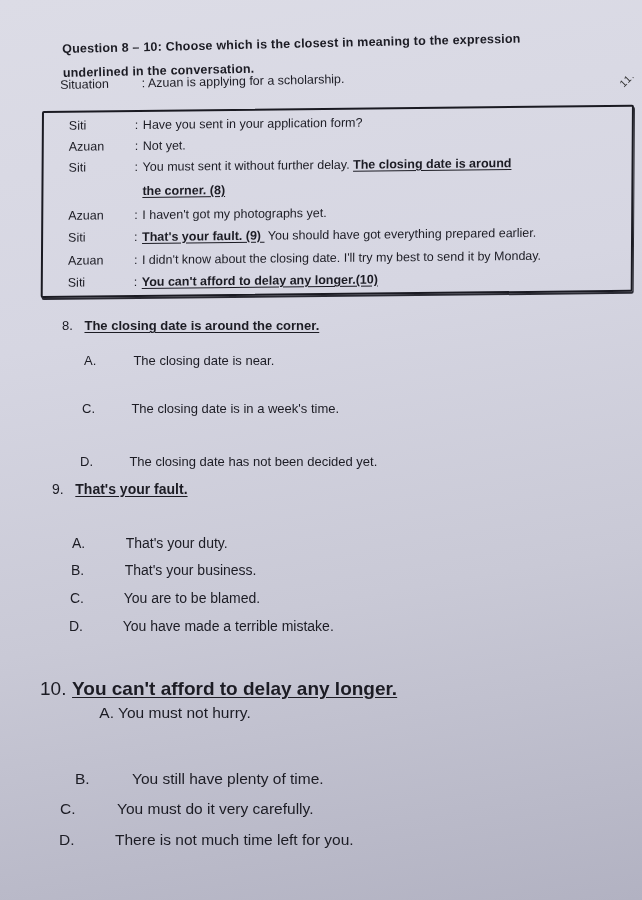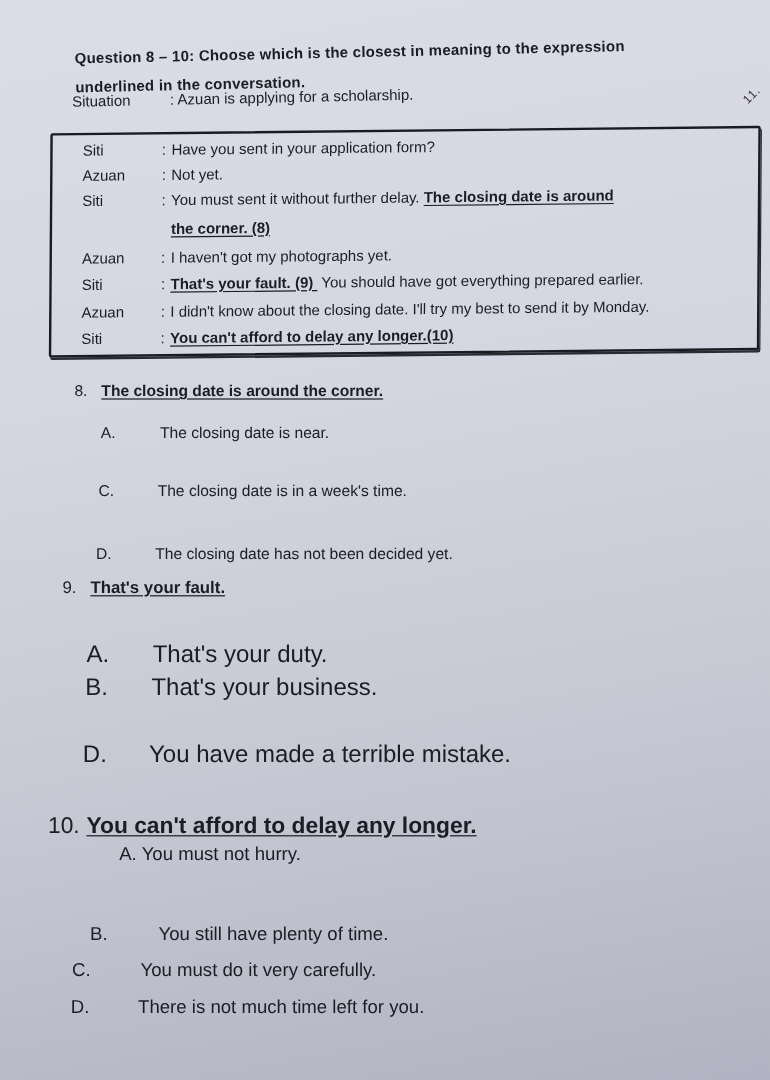--- a/index.html
+++ b/index.html
@@ -82,21 +82,21 @@
     .question .num { display: inline-block; margin-right: 8px; }
     .question .stem { font-weight: bold; text-decoration: underline; text-underline-offset: 2px; }
     .option {
       position: absolute;
       font-size: 13px;
       white-space: nowrap;
     }
     .option .letter { display: inline-block; width: 46px; }
     .q10 .stem, .q10 .num { font-size: 19px; }
     .q9 .stem, .q9 .num { font-size: 14px; }
-    .opt9 { font-size: 20px; }
+    .opt9 { font-size: 14px; }
     .opt10 { font-size: 15.5px; }
   </style>
 </head>
 <body>
 
 <div class="page">
 
   <div class="instruction">
     <span>Question 8 – 10: Choose which is the closest in meaning to the expression</span>
     <span class="line2">underlined in the conversation.</span>
@@ -176,20 +176,24 @@
     <span class="stem">That's your fault.</span>
   </div>
   <div class="option opt9" style="left:72px; top:535px;">
     <span class="letter" style="width:50px;">A.</span>
     <span>That's your duty.</span>
   </div>
   <div class="option opt9" style="left:71px; top:562px;">
     <span class="letter" style="width:50px;">B.</span>
     <span>That's your business.</span>
   </div>
+  <div class="option opt9" style="left:70px; top:590px;">
+    <span class="letter" style="width:50px;">C.</span>
+    <span>You are to be blamed.</span>
+  </div>
   <div class="option opt9" style="left:69px; top:618px;">
     <span class="letter" style="width:50px;">D.</span>
     <span>You have made a terrible mistake.</span>
   </div>
 
   <div class="question q10" style="left:40px; top:678px;">
     <span class="num" style="margin-right:2px;">10.</span>
     <span class="stem">You can't afford to delay any longer.</span>
   </div>
   <div class="option opt10" style="left:62px; top:704px;text-align:right;">

